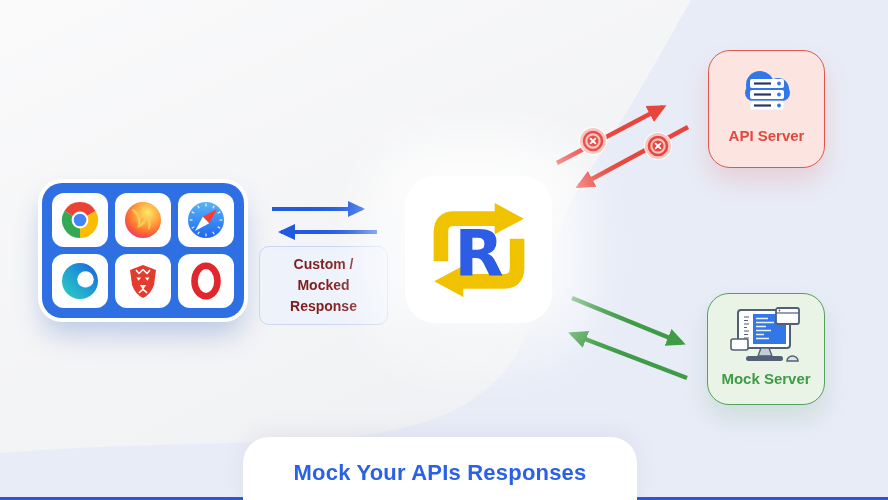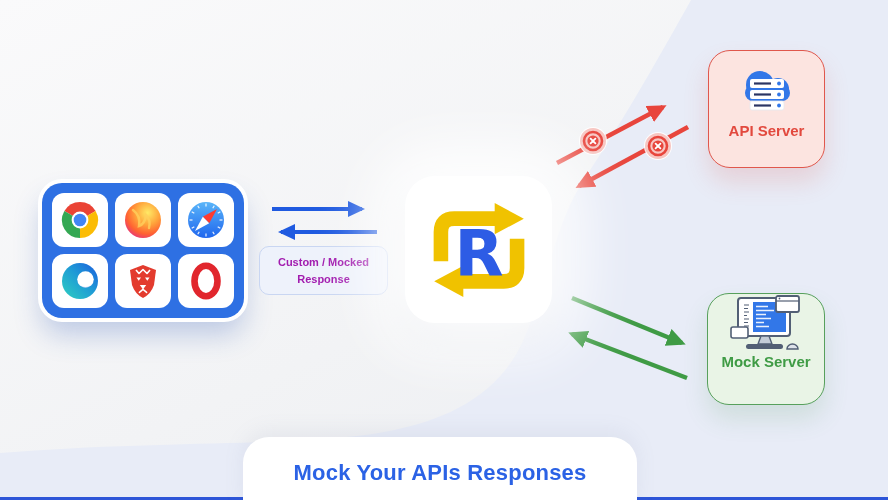--- a/index.html
+++ b/index.html
@@ -24,39 +24,39 @@
   .center-card{
     position:absolute;left:405px;top:176px;width:147px;height:147px;background:#ffffff;
     border-radius:30px;display:flex;align-items:center;justify-content:center;
     box-shadow:0 0 55px 30px rgba(255,255,255,.92),0 14px 30px rgba(125,135,165,.22);
   }
   .center-card svg{width:112px;height:112px;}
   
   .label-box{
     position:absolute;left:259px;top:246px;width:129px;box-sizing:border-box;
     background:#eef2fb;border:1.5px solid #c9d6f2;border-radius:10px;
-    color:#a21caf;font-size:11px;font-weight:700;line-height:1.5;
+    color:#7f1d1d;font-size:14px;font-weight:700;line-height:1.5;
     text-align:center;padding:7px 6px;
   }
   
   .server-card{
     position:absolute;border-radius:22px;box-sizing:border-box;
     display:flex;flex-direction:column;align-items:center;justify-content:flex-start;
   }
   .server-card.api{
     left:708px;top:50px;width:117px;height:118px;
     background:#fce4e0;border:1.5px solid #e0574c;
     box-shadow:0 14px 24px rgba(220,90,80,.18);padding-top:13px;
   }
   .server-card.mock{
     left:707px;top:293px;width:118px;height:112px;
     background:#e9f4e6;border:1.5px solid #57a05c;
-    box-shadow:0 14px 24px rgba(80,150,90,.16);padding-top:1px;
-  }
-  .server-label{font-size:15px;font-weight:700;}
+    box-shadow:0 14px 24px rgba(80,150,90,.16);padding-top:13px;
+  }
+  .server-label{font-size:15px;font-weight:700;margin-top:5px;}
   .server-label.api{color:#e2493e;}
   .server-label.mock{color:#3f9b45;}
   
   .headline-card{
     position:absolute;left:243px;top:437px;width:394px;height:70px;
     background:#ffffff;border-radius:26px 26px 0 0;box-sizing:border-box;
     text-align:center;padding-top:23px;
     box-shadow:0 -6px 20px rgba(125,135,165,.10);
   }
   .headline{color:#2b62e5;font-size:22px;font-weight:700;letter-spacing:.2px;}

